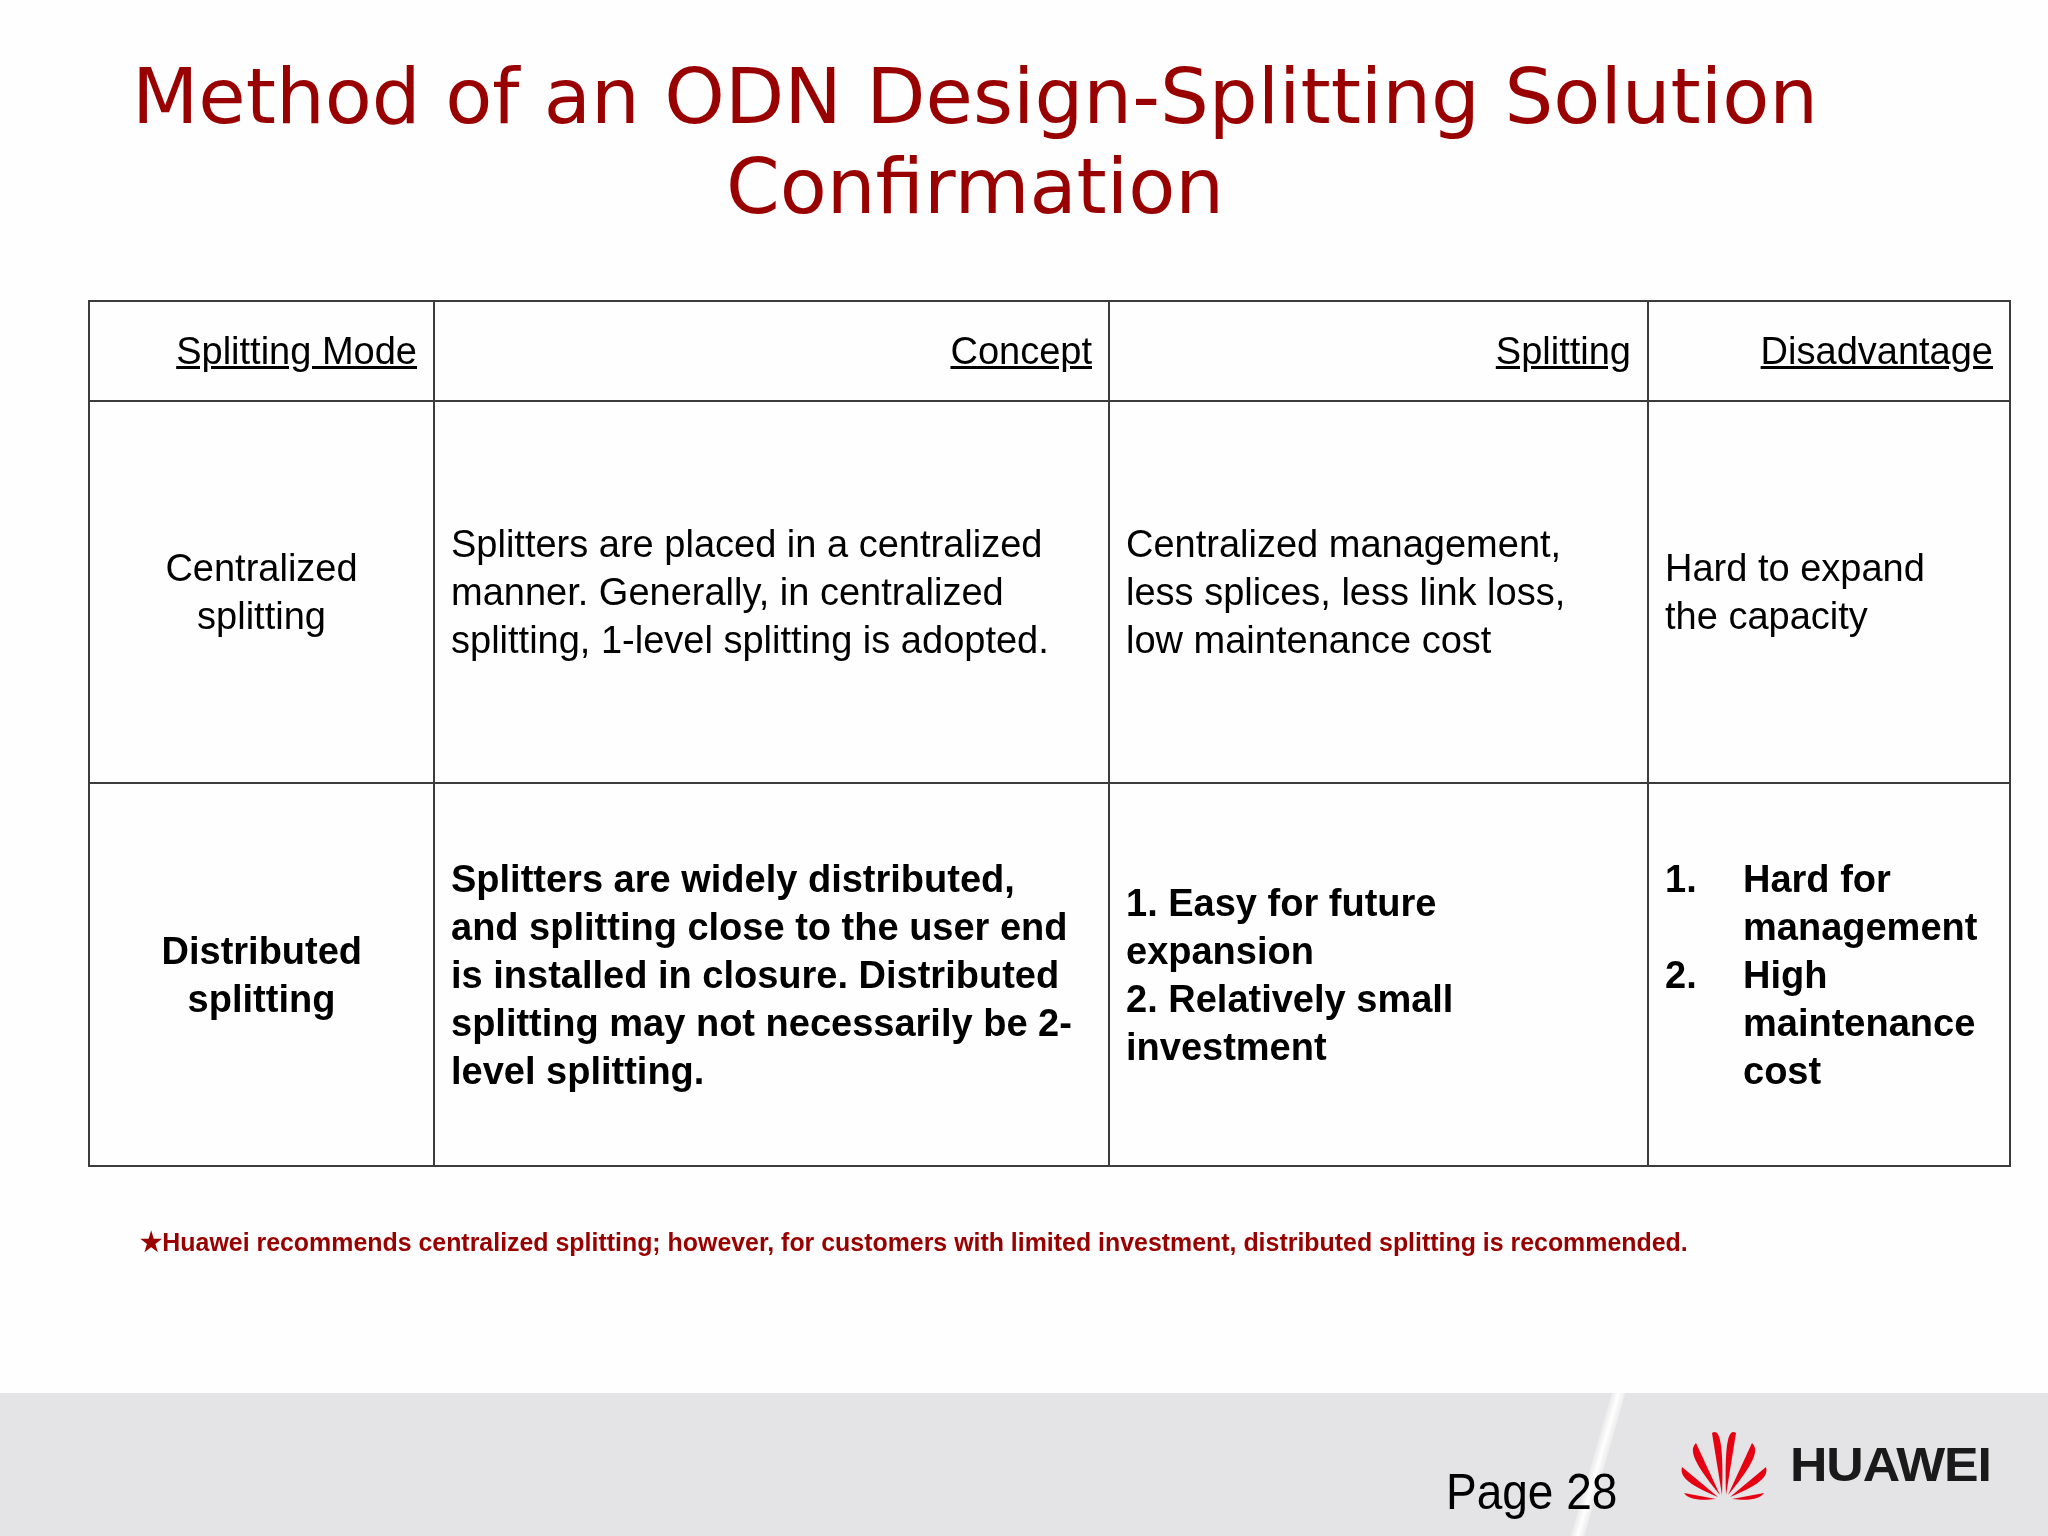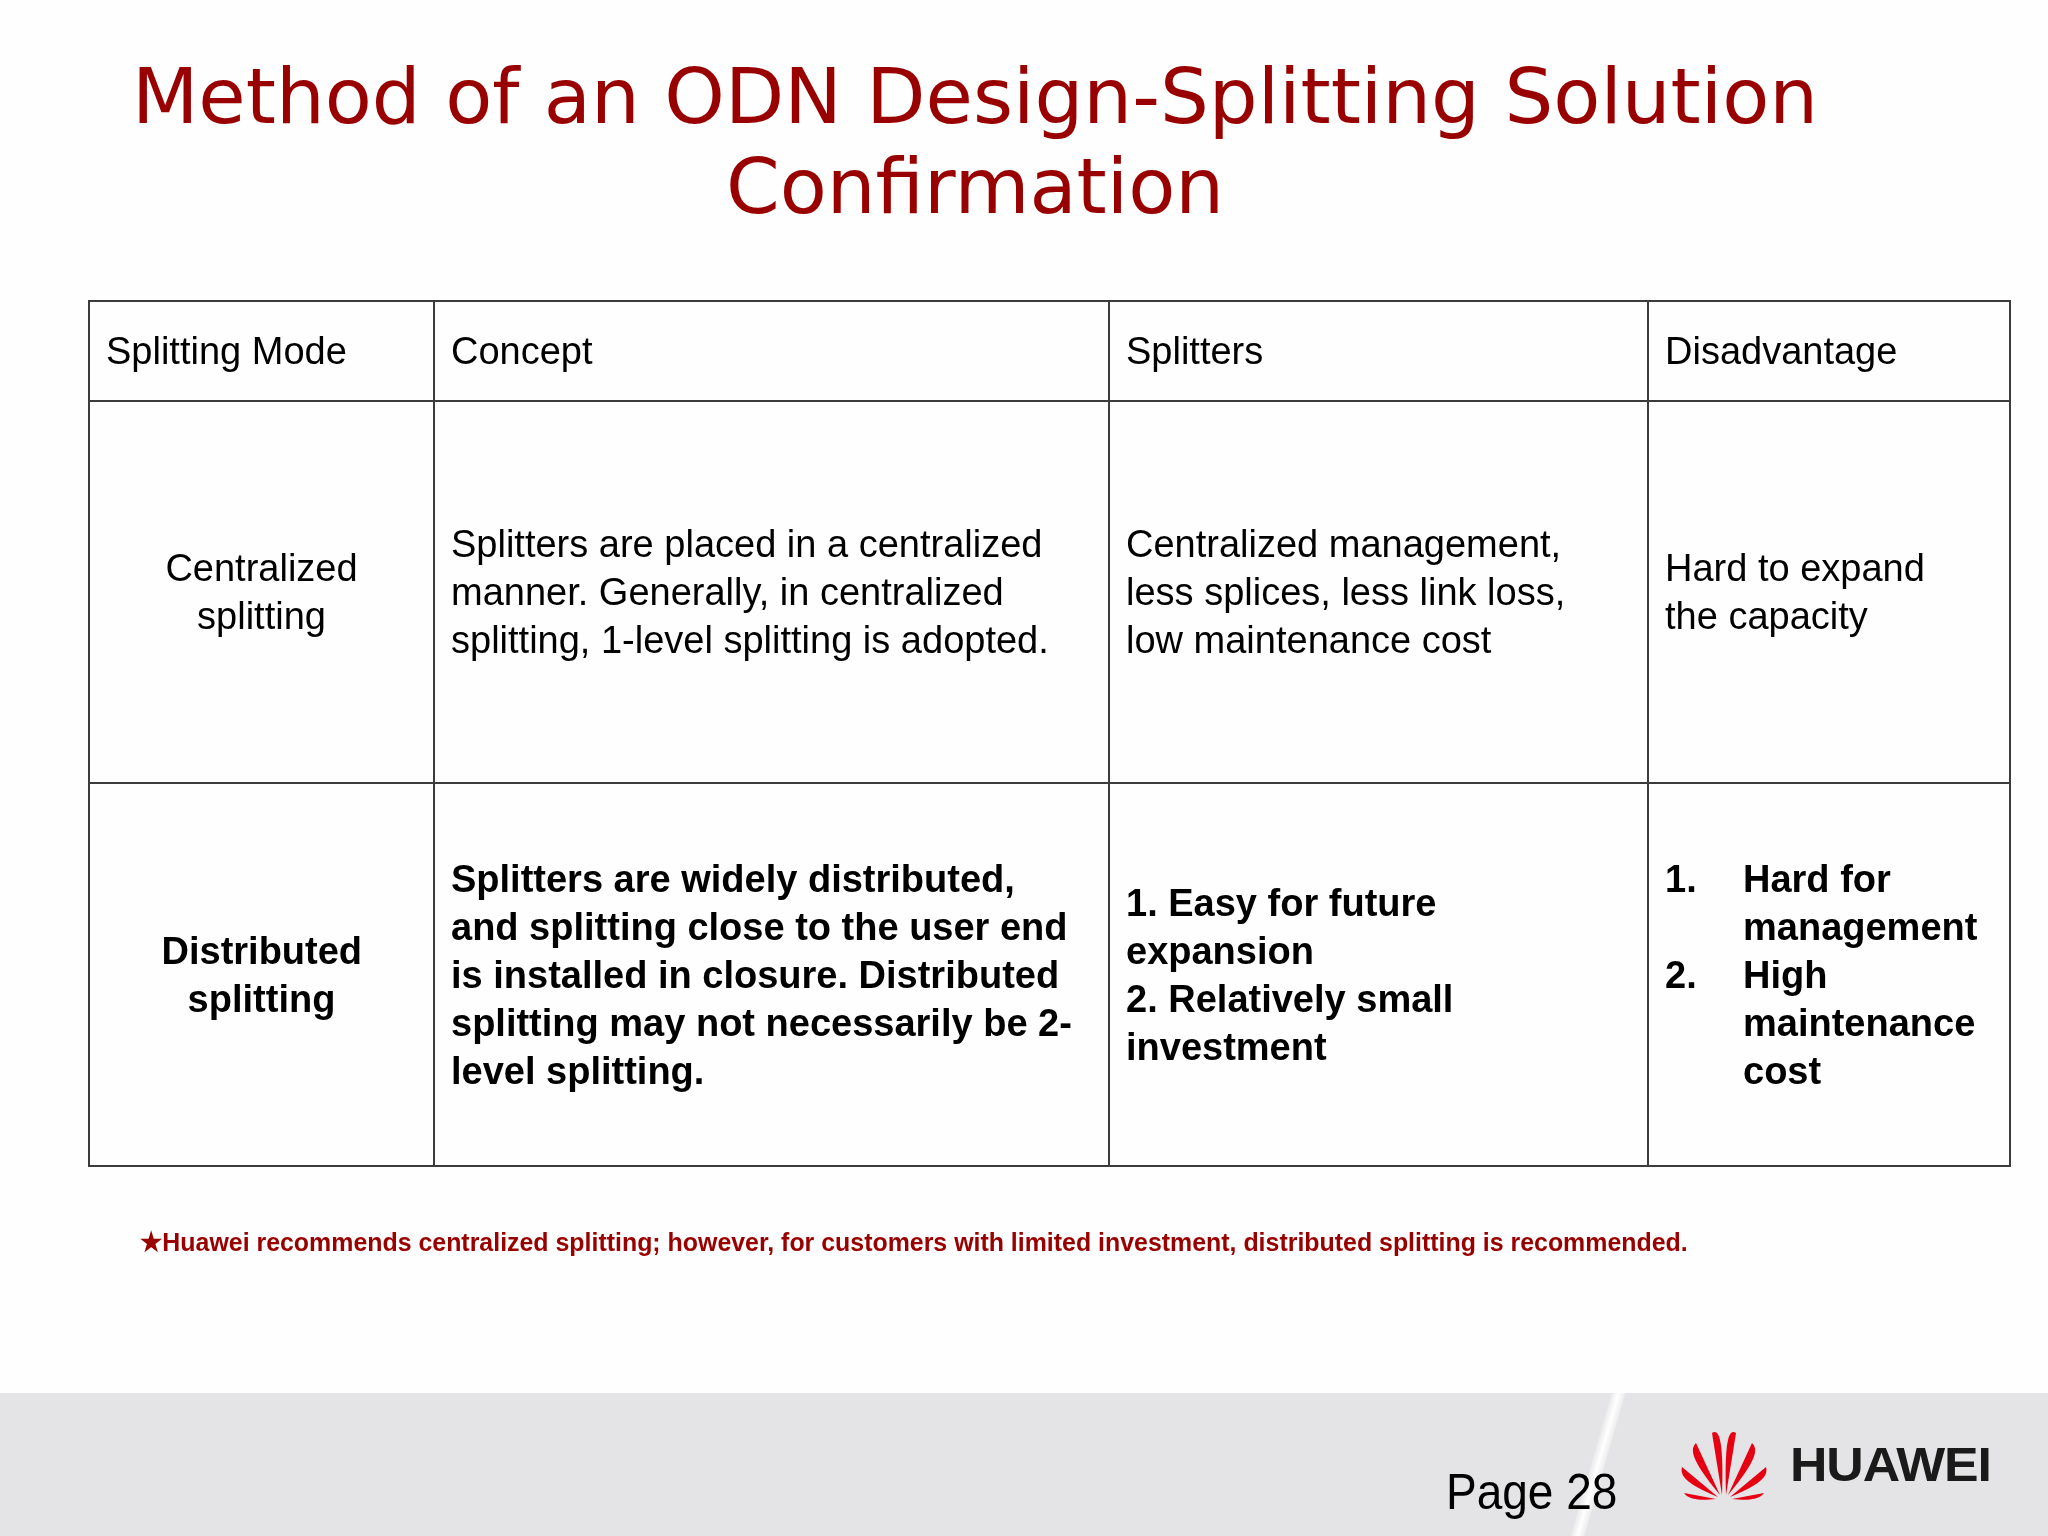--- a/index.html
+++ b/index.html
@@ -20,21 +20,21 @@
     border-collapse: collapse; table-layout: fixed;
     width: 1921px;
   }
   .tbl td, .tbl th {
     border: 2px solid #3c3c3c;
     font-family: "Liberation Sans", sans-serif;
     font-size: 38px; line-height: 48px; color: #000;
     font-weight: normal; vertical-align: middle;
     padding: 0 16px;
   }
-  .tbl th { height: 98px; text-align: left; }
+  .tbl th { height: 98px; text-align: right; text-decoration: underline; }
   .tbl td.mode { text-align: center; }
   .tbl tr.r1 td { height: 380px; }
   .tbl tr.r2 td { height: 381px; font-weight: bold; }
   .numlist { margin: 0; padding: 0; list-style: none; }
   .numlist li { display: flex; }
   .numlist .num { width: 78px; flex: none; }
   .note {
     position: absolute; left: 140px; top: 1226px;
     font-family: "Liberation Sans", sans-serif; font-weight: bold;
     font-size: 26.5px; color: #990000; white-space: nowrap;
@@ -76,21 +76,21 @@
   <colgroup>
     <col style="width:345px">
       <col style="width:675px">
       <col style="width:539px">
       <col style="width:362px">
   </colgroup>
   <tbody>
       <tr>
     <th>Splitting Mode</th>
     <th>Concept</th>
-    <th>Splitters</th>
+    <th>Splitting</th>
     <th>Disadvantage</th>
   </tr>
   <tr class="r1">
     <td class="mode">
       <div style="width:200px;margin:16px auto;">Centralized splitting</div>
     </td>
     <td>Splitters are placed in a centralized manner. Generally, in centralized splitting, 1-level splitting is adopted.</td>
     <td>Centralized management, less splices, less link loss, low maintenance cost</td>
     <td>
       <div style="width:290px;">Hard to expand the capacity</div>

